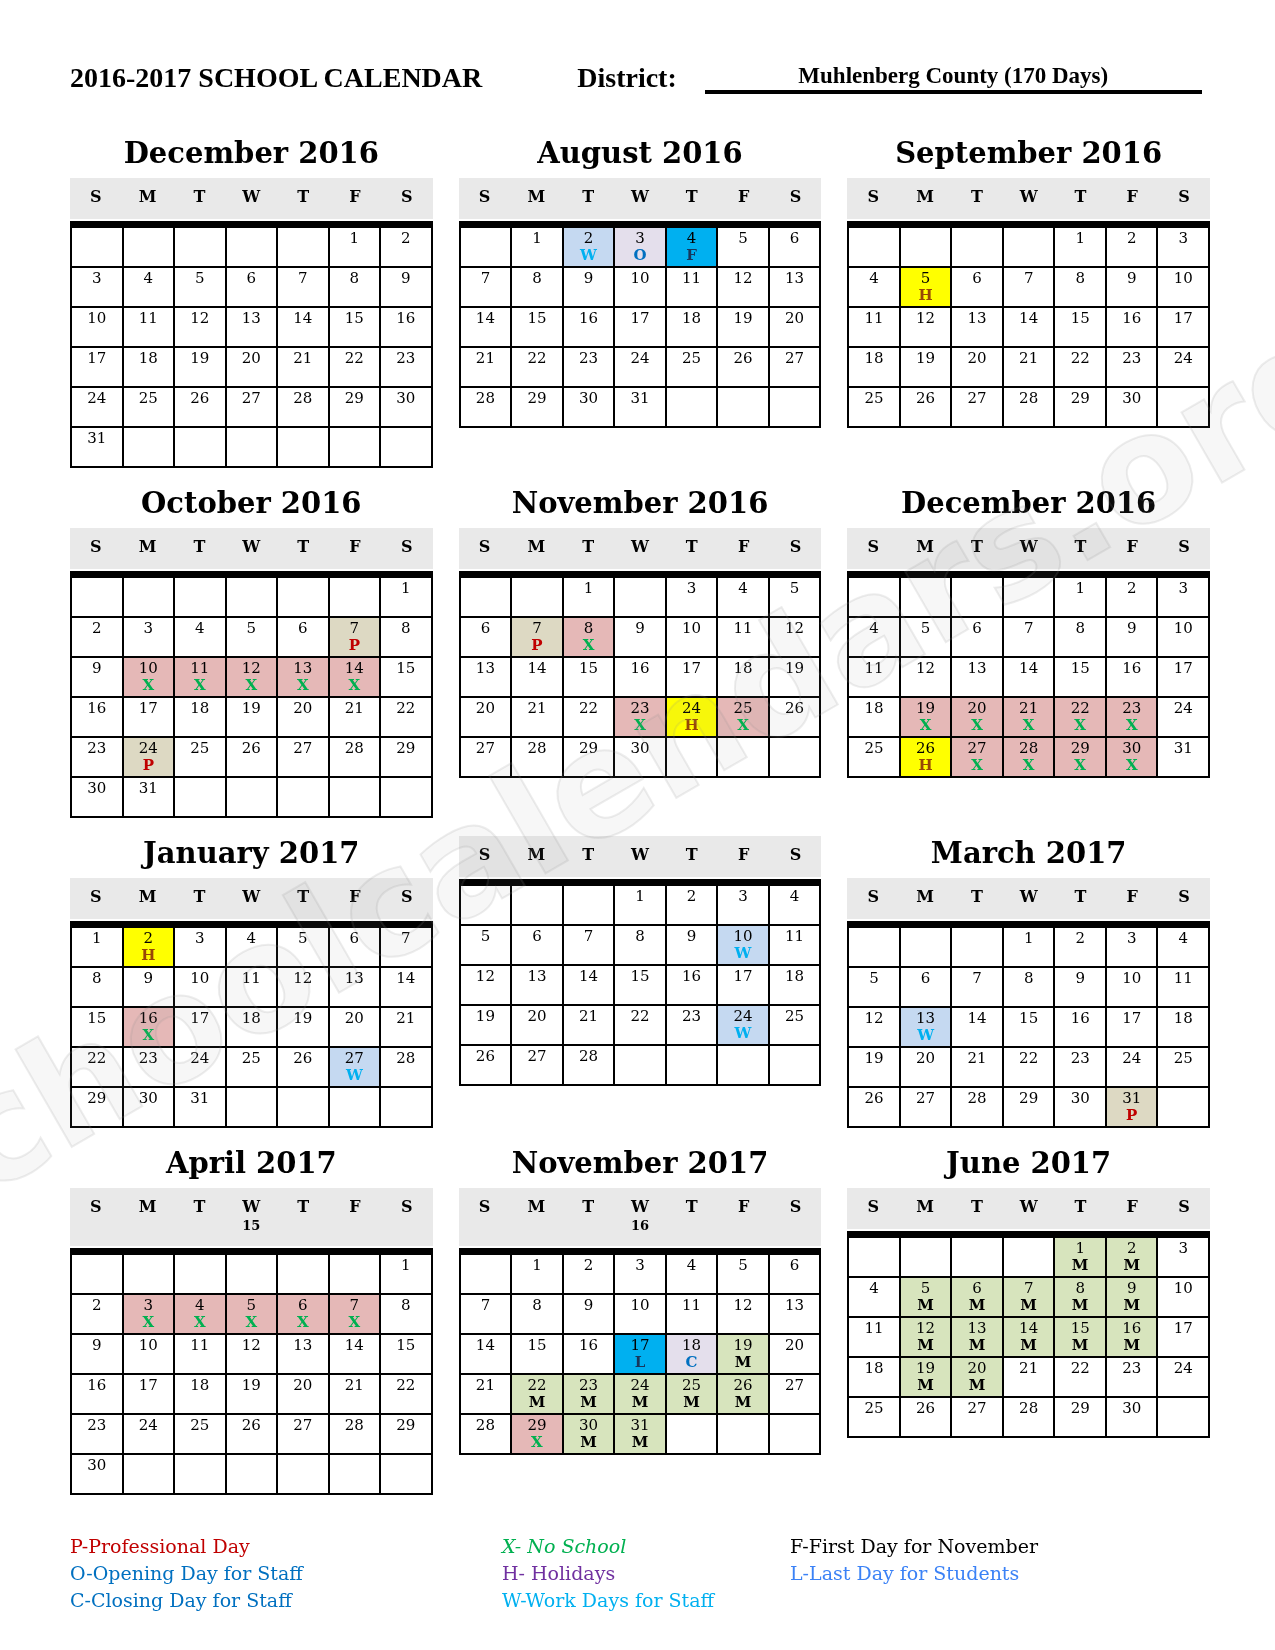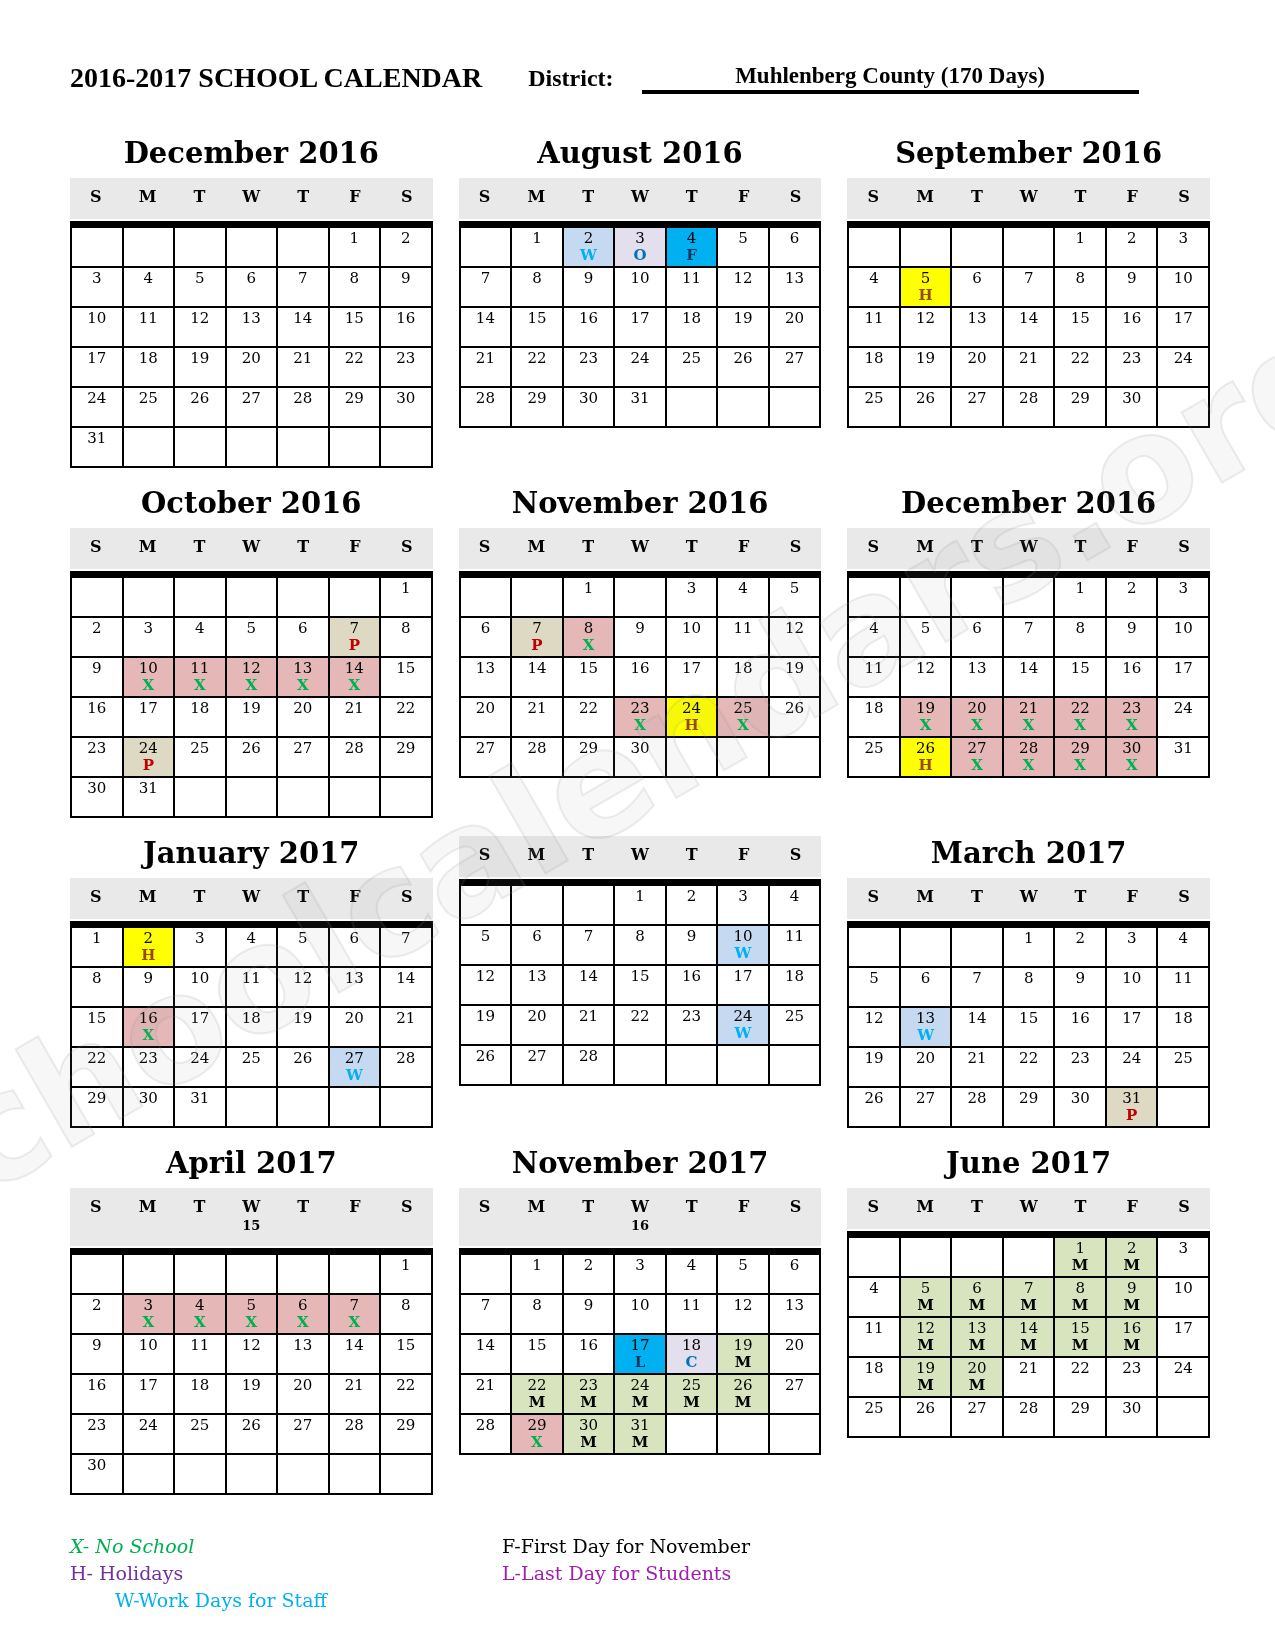--- a/index.html
+++ b/index.html
@@ -28,22 +28,22 @@
   .page-title {
     font-family: "Liberation Serif", serif;
     font-weight: bold;
     font-size: 28px;
     letter-spacing: 0px;
     color: #000;
   }
   .district-label {
     font-family: "Liberation Serif", serif;
     font-weight: bold;
-    font-size: 24px;
-    margin-left: 46px;
+    font-size: 28px;
+    margin-left: 95px;
     color: #000;
   }
   .district-line {
     display: inline-block;
     border-bottom: 4px solid #000;
     min-width: 497px;
     margin-left: 28px;
     text-align: center;
     padding-bottom: 1px;
   }
@@ -1723,22 +1723,27 @@
           <div class="day-cell">
             <div class="day-num">30</div>
           </div>
           <div class="day-cell"></div>
         </div>
       </div>
     </div>
 
   <div class="legend" id="legend">
       <div class="legend-col">
+        <div class="legend-item" style="color: rgb(192, 0, 0);">P-Professional Day</div>
+        <div class="legend-item" style="color: rgb(0, 112, 192);">O-Opening Day for Staff</div>
+        <div class="legend-item" style="color: rgb(0, 112, 192);">C-Closing Day for Staff</div>
+      </div>
+      <div class="legend-col">
         <div class="legend-item" style="color: rgb(0, 176, 80); font-style: italic;">X- No School</div>
         <div class="legend-item" style="color: rgb(112, 48, 160);">H- Holidays</div>
-        <div class="legend-item" style="color: rgb(0, 176, 240); margin-left: 45px;">W-Work Days for Staff</div>
+        <div class="legend-item" style="color: rgb(0, 176, 240);">W-Work Days for Staff</div>
       </div>
       <div class="legend-col">
         <div class="legend-item" style="color: rgb(0, 0, 0);">F-First Day for November</div>
-        <div class="legend-item" style="color: #a21caf;">L-Last Day for Students</div>
+        <div class="legend-item" style="color: #3b82f6;">L-Last Day for Students</div>
       </div>
     </div>
 </div>
 
 </body></html>

